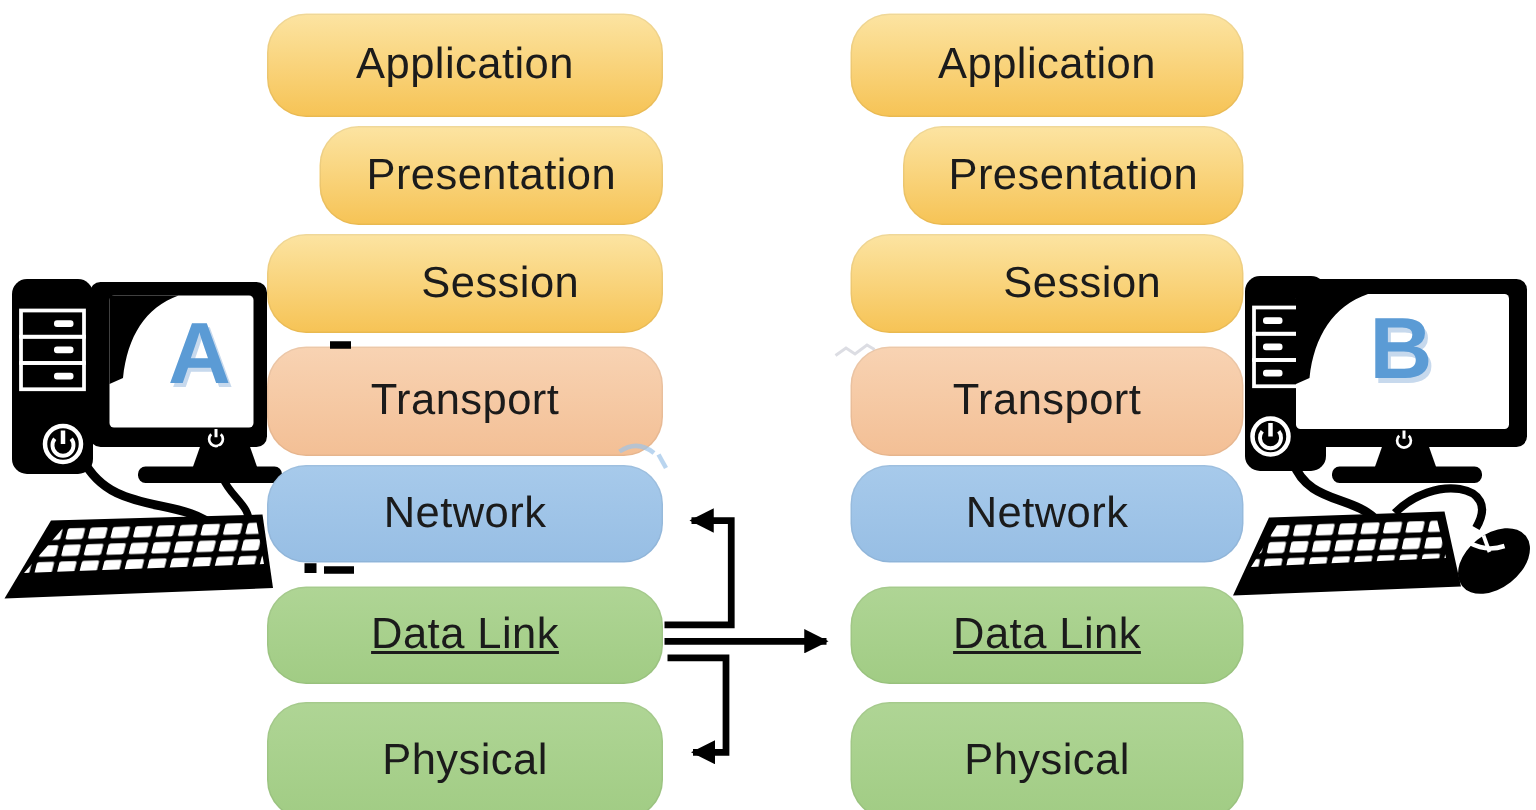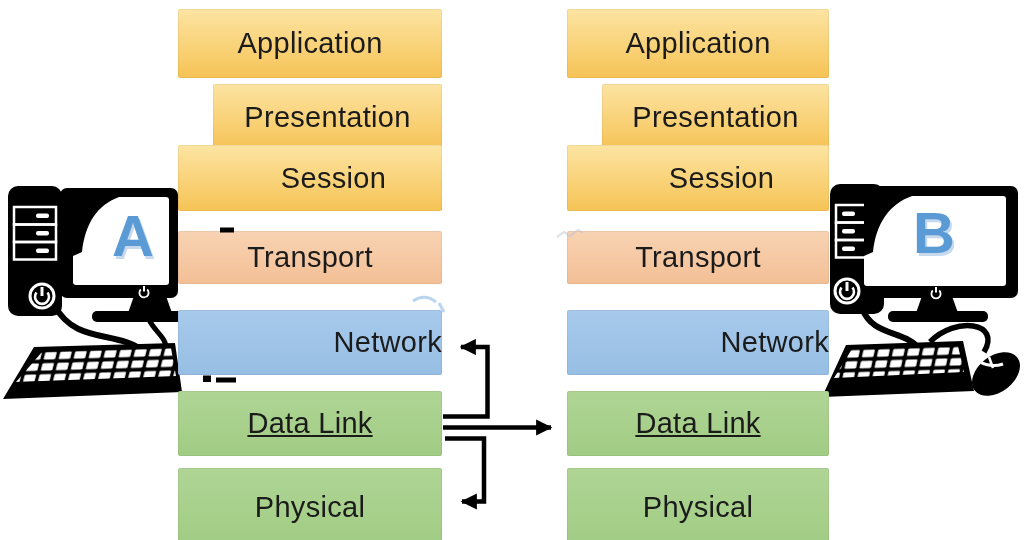--- a/index.html
+++ b/index.html
@@ -7,30 +7,30 @@
     position:relative; width:1024px; height:540px; overflow:hidden;
     background:#ffffff;
     font-family:"Liberation Sans", sans-serif;
   }
   .stage svg{position:absolute; display:block;}
   .stack{position:absolute; top:0; height:540px;}
   .stack-left{left:178px; width:264px;}
   .stack-right{left:567px; width:262px;}
   .layer{
     position:absolute; left:0; right:0;
-    border-radius:2px;
+    border-radius:26px;
     display:flex; align-items:center; justify-content:center;
     font-size:29px; color:#1b1b1b; letter-spacing:.3px;
     box-shadow: inset 0 0 0 1px rgba(0,0,0,0.05);
   }
   .r1{top:9px;   height:69px;}
   .r2{top:84px;  height:66px;margin-left:35px;}
-  .r3{top:145px; height:66px;padding-left:47px;}
-  .r4{top:231px; height:53px;}
-  .r5{top:310px; height:65px;justify-content:flex-end;}
+  .r3{top:156px; height:66px;padding-left:47px;}
+  .r4{top:231px; height:73px;}
+  .r5{top:310px; height:65px;}
   .r6{top:391px; height:65px;text-decoration:underline;}
   .r7{top:468px; height:78px;}
   .pc-letter{
     position:absolute; width:56px; text-align:center;
     font-size:58px; font-weight:700; line-height:1;
     color:#5b9bd5;
     text-shadow: 2px 3px 0 rgba(130,170,215,0.45), 0 0 1px #ffffff;
     z-index:1;
   }
   .letter-a{left:105px; top:207px;}

